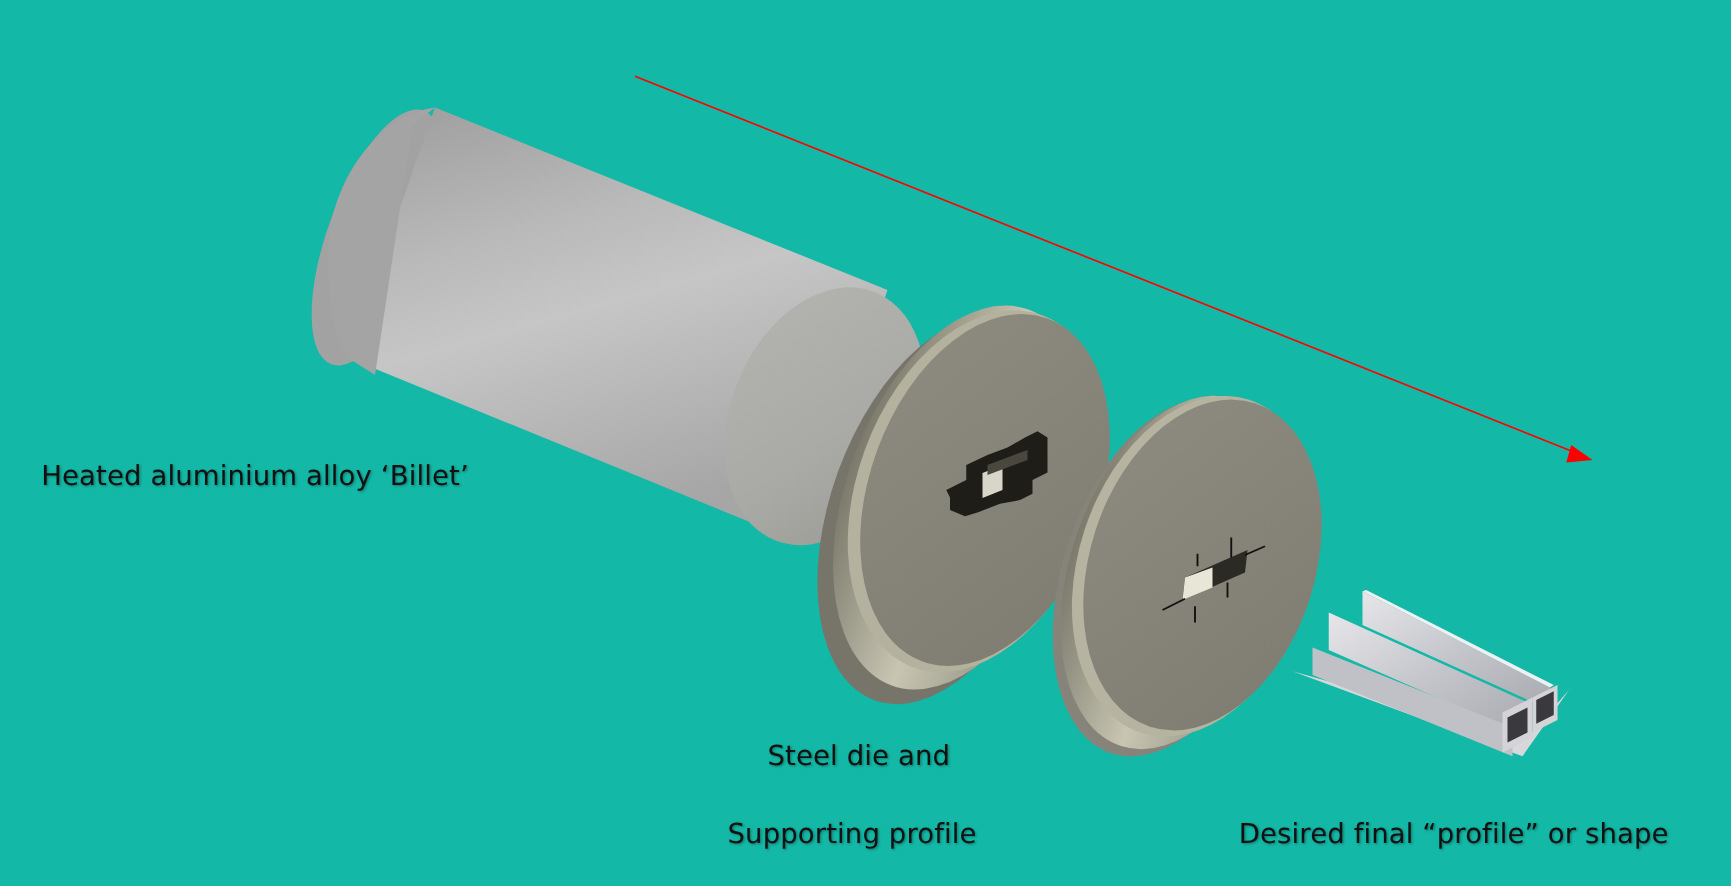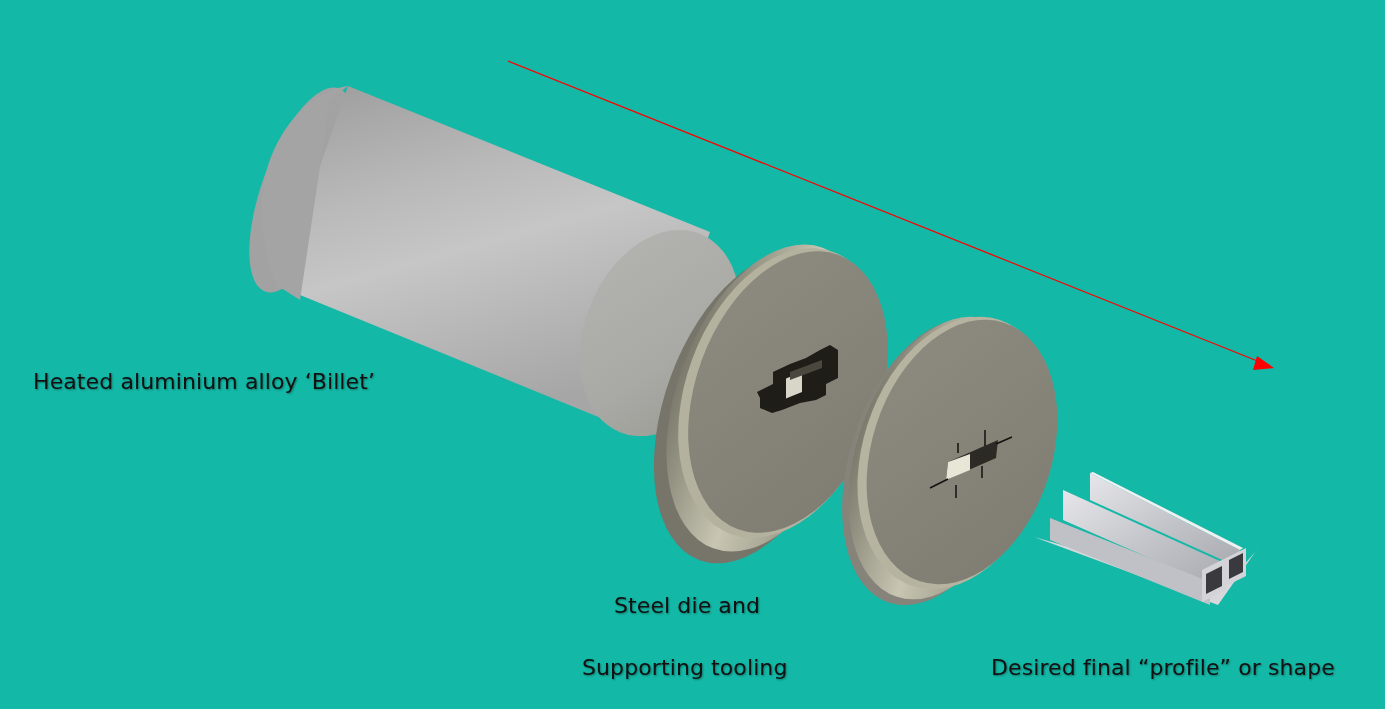--- a/index.html
+++ b/index.html
@@ -127,15 +127,15 @@
 
       <path d="M 1202 570 L 1226 558 L 1226 590 L 1202 602 Z" fill="#d4d4d8"></path>
       <path d="M 1206 574 L 1222 566 L 1222 586 L 1206 594 Z" fill="#3a3a3e"></path>
       <path d="M 1226 558 L 1246 548 L 1246 576 L 1226 586 Z" fill="#d4d4d8"></path>
       <path d="M 1229 560 L 1243 553 L 1243 572 L 1229 579 Z" fill="#3a3a3e"></path>
     </g>
   </svg>
 
   <div class="label" id="label-billet">Heated aluminium alloy ‘Billet’</div>
   <div class="label" id="label-die-1">Steel die and</div>
-  <div class="label" id="label-die-2">Supporting tooling</div>
+  <div class="label" id="label-die-2">Supporting profile</div>
   <div class="label" id="label-profile">Desired final “profile” or shape</div>
 </div>
 
 </body></html>

